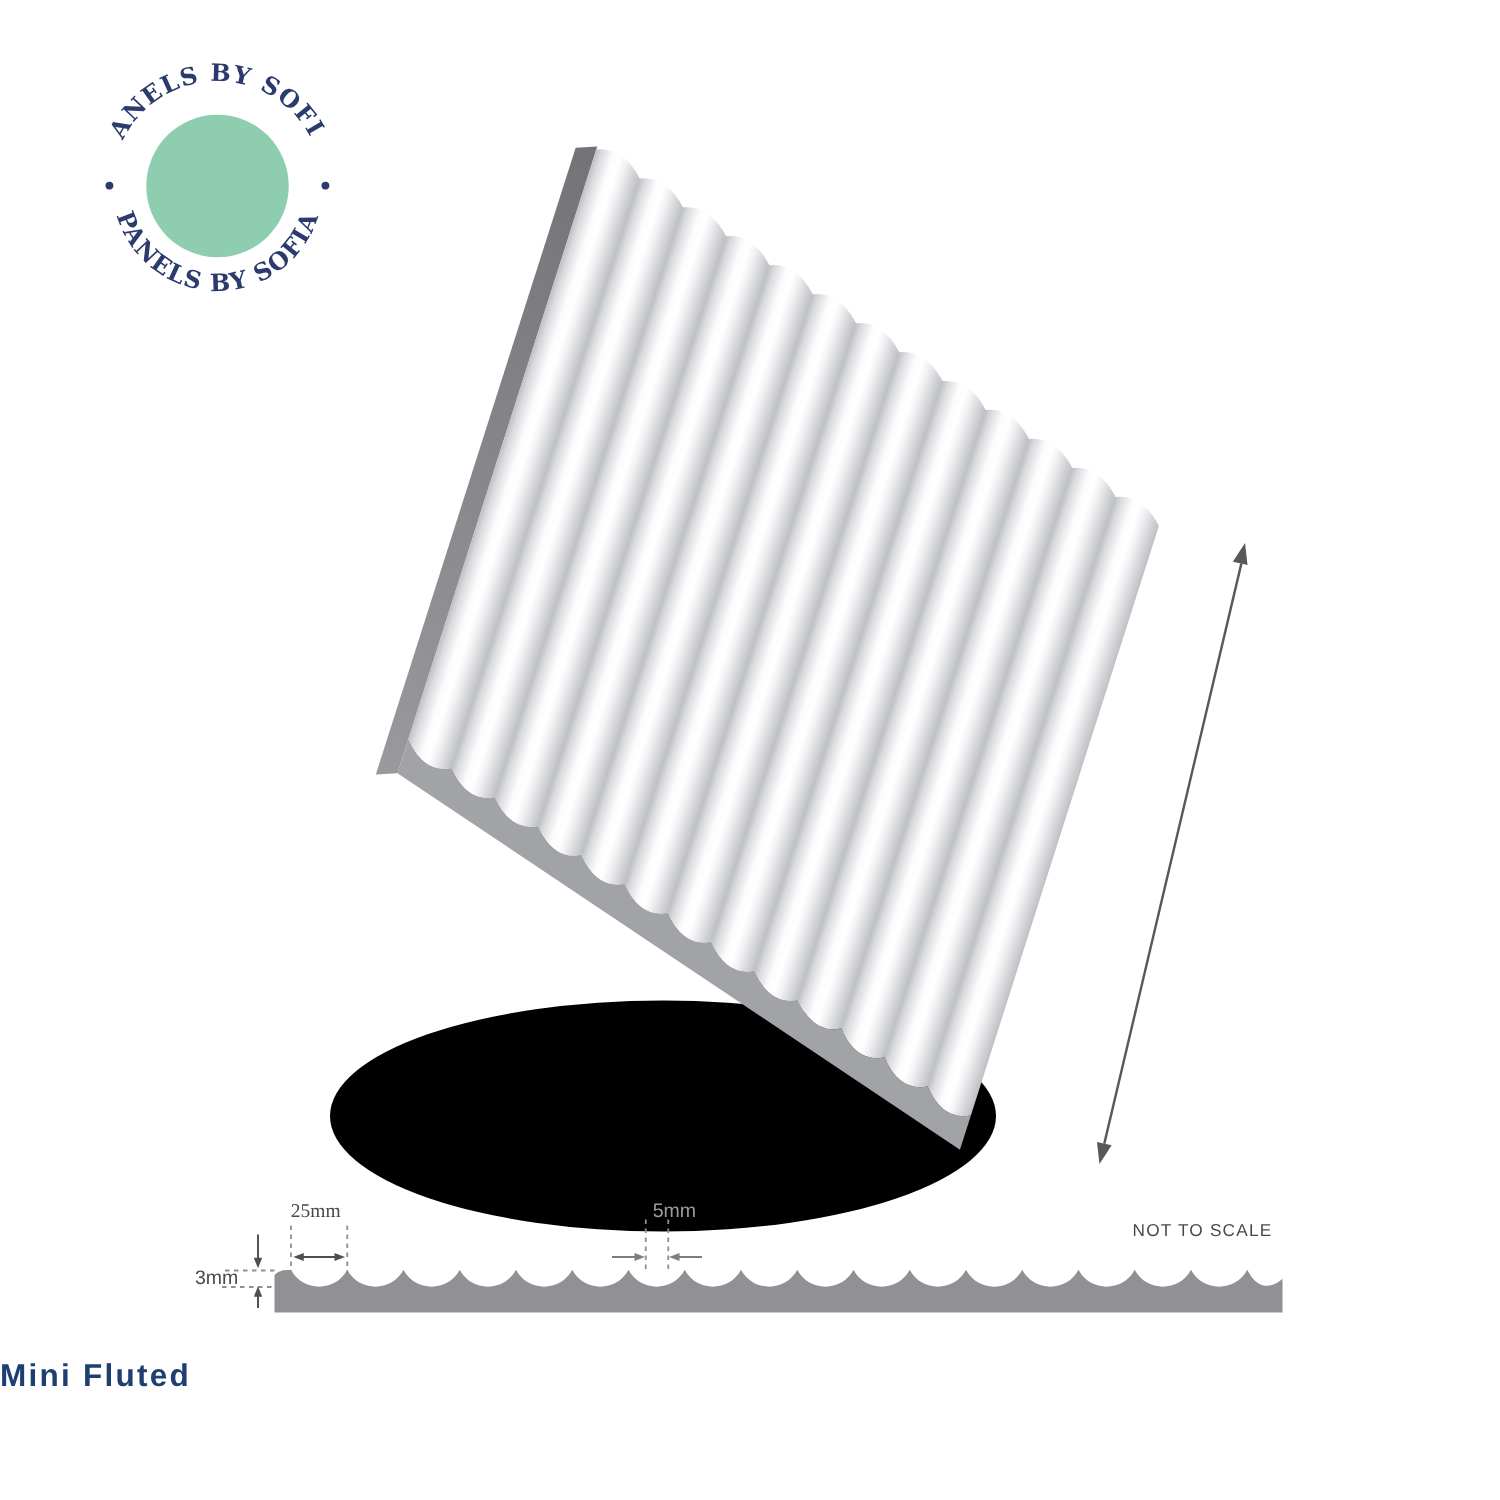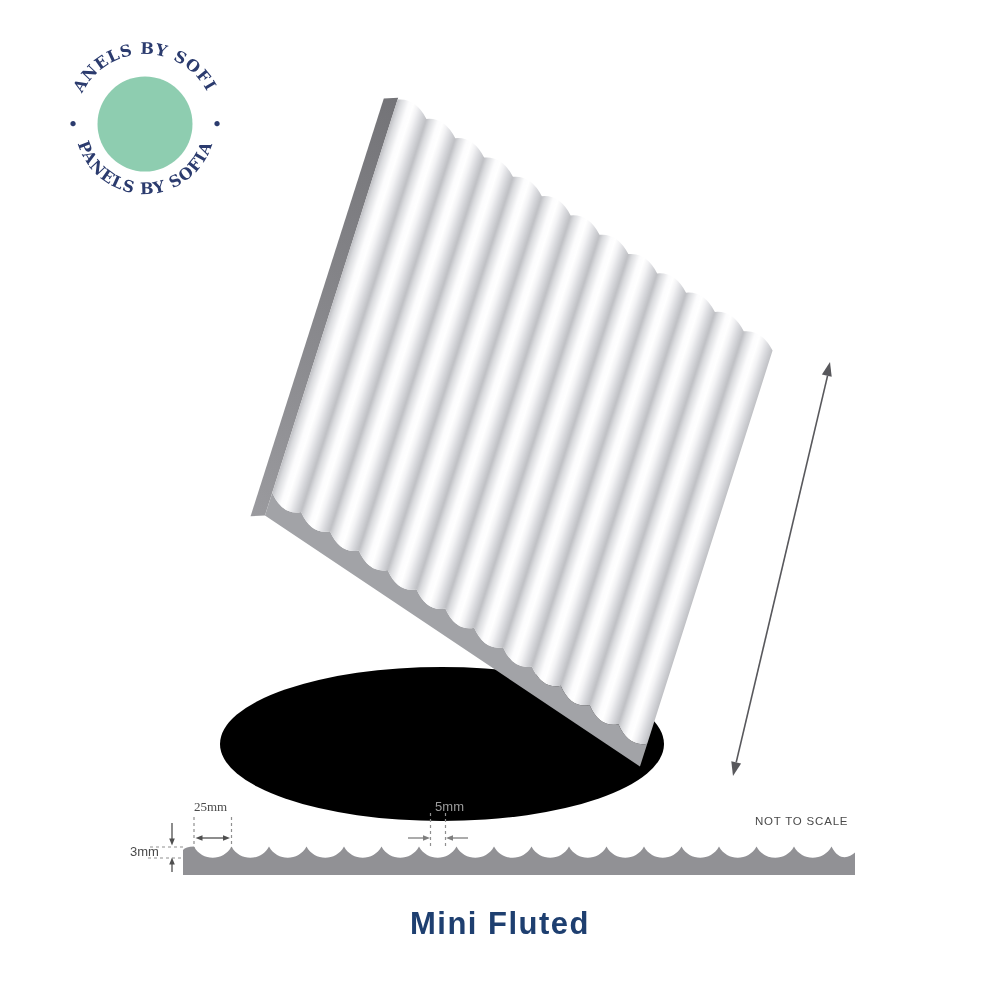--- a/index.html
+++ b/index.html
@@ -7,22 +7,22 @@
     position:relative;width:1000px;height:1000px;background:#ffffff;overflow:hidden;
     font-family:"Liberation Sans","DejaVu Sans",sans-serif;
   }
   .abs{position:absolute;}
   #page-title{
     right:33px;top:39px;
     font-size:36px;font-weight:bold;letter-spacing:1.5px;
     color:var(--navy,#1e3f70);
   }
   #product-name{
-    left:0;right:0;top:906px;text-align:center;
-    font-size:31px;font-weight:bold;letter-spacing:1.5px;
+    left:0;right:0;top:906px;text-align:left;
+    font-size:21px;font-weight:bold;letter-spacing:1.5px;
     color:var(--navy,#1e3f70);
   }
   #design-note{
     left:796px;top:540px;width:176px;text-align:center;
     font-size:13.5px;line-height:17.5px;color:#383838;
   }
   #scale-note{
     left:755px;top:815px;
     font-size:11.5px;font-weight:400;letter-spacing:0.8px;color:#4a4a4a;
   }

